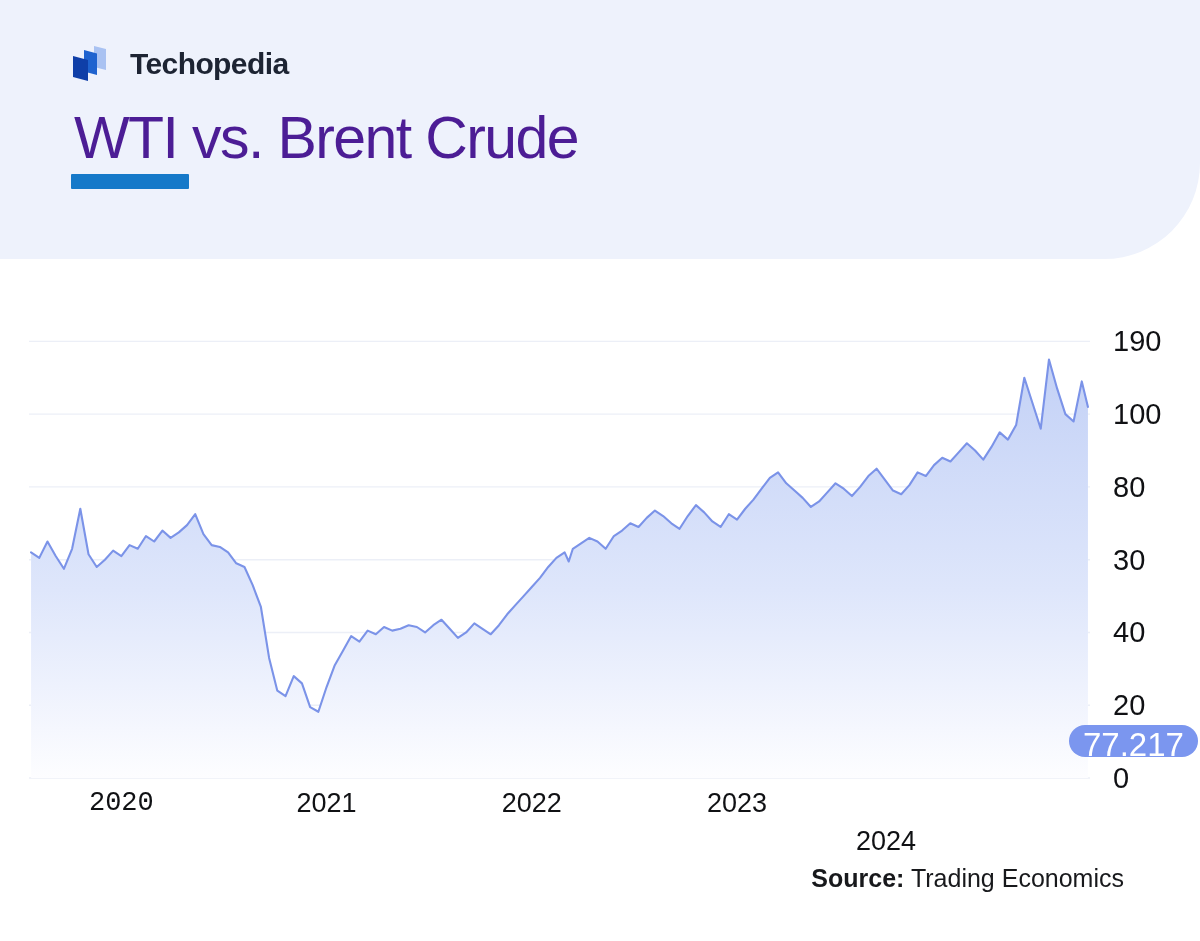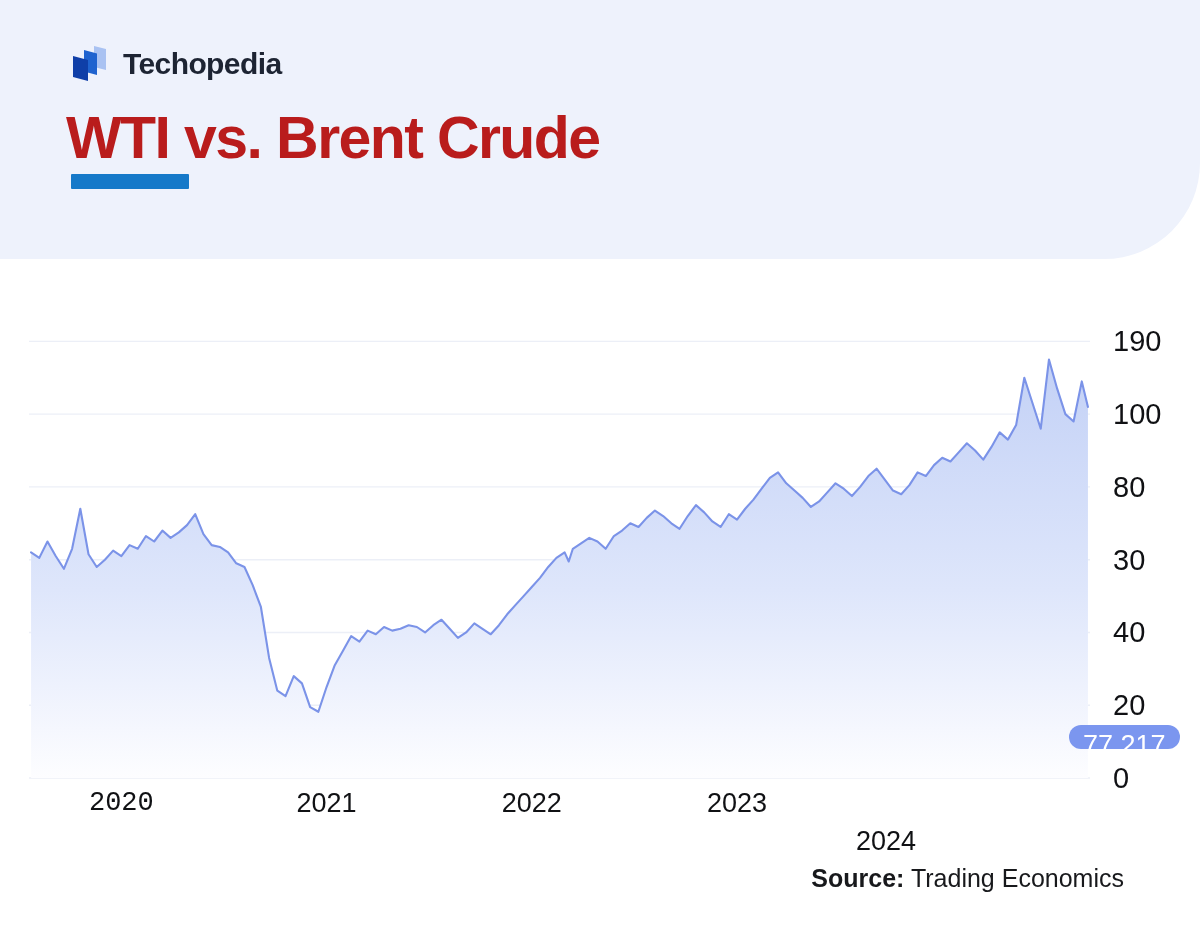--- a/index.html
+++ b/index.html
@@ -29,44 +29,44 @@
     background: #eef2fc;
     border-bottom-right-radius: 96px;
   }
 
   .brand {
     position: absolute;
     left: 70px;
     top: 44px;
     display: flex;
     align-items: center;
-    gap: 13px;
+    gap: 20px;
   }
 
   .brand-logo {
     width: 40px;
     height: 40px;
     display: block;
   }
 
   .brand-name {
     font-size: 30px;
     font-weight: bold;
     color: #1d2433;
     letter-spacing: -0.6px;
     white-space: nowrap;
   }
 
   .page-title {
     position: absolute;
-    left: 66px;
+    left: 74px;
     top: 104px;
     font-size: 59px;
-    font-weight: bold;
-    color: #b91c1c;
+    font-weight: normal;
+    color: #4c1d95;
     letter-spacing: -1.6px;
     white-space: nowrap;
   }
 
   .title-rule {
     position: absolute;
     left: 71px;
     top: 174px;
     width: 118px;
     height: 15px;
@@ -110,26 +110,26 @@
     white-space: nowrap;
     transform: translateX(-50%);
   }
 
   
   .price-badge {
     position: absolute;
     left: 1069px;
     top: 466px;
     min-width: 110px;
-    height: 24px;
+    height: 32px;
     padding: 0 14px;
     border-radius: 20px;
     background: #7b96ef;
     color: #ffffff;
-    font-size: 27px;
+    font-size: 33px;
     line-height: 40px;
     text-align: center;
     white-space: nowrap;
   }
 
   
   .source {
     position: absolute;
     right: 76px;
     top: 864px;

